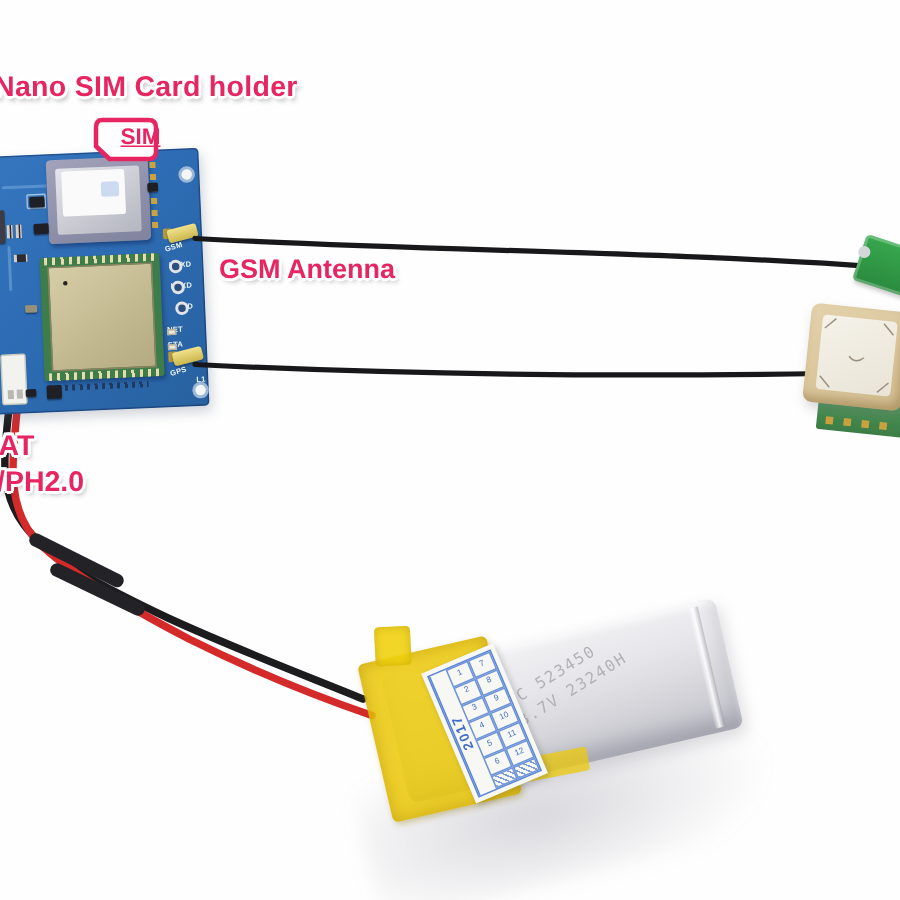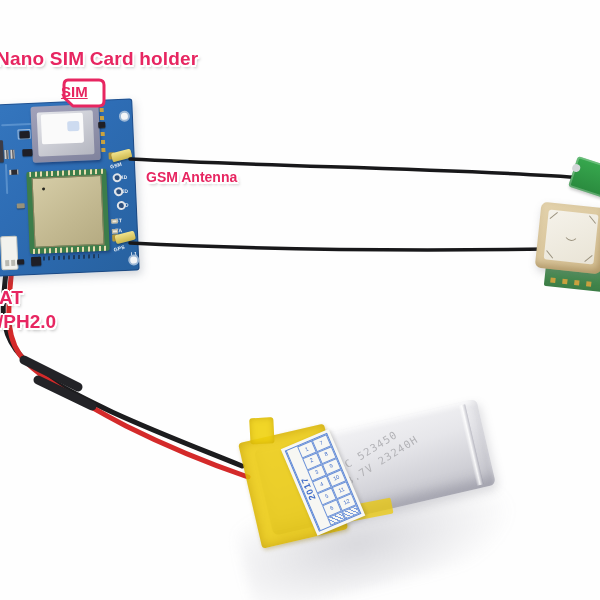--- a/index.html
+++ b/index.html
@@ -3,26 +3,26 @@
 <meta charset="utf-8">
 <style>
   html,body{margin:0;padding:0;background:#fff;}
   .scene{position:relative;width:600px;height:600px;background:#fefefe;overflow:hidden;
          font-family:"Liberation Sans",sans-serif;}
   
   .plabel{position:absolute;z-index:10;color:#e72661;font-weight:bold;white-space:nowrap;
     text-shadow:-1.5px -1.5px 0 #fff,1.5px -1.5px 0 #fff,-1.5px 1.5px 0 #fff,1.5px 1.5px 0 #fff,
       -2px 0 0 #fff,2px 0 0 #fff,0 -2px 0 #fff,0 2px 0 #fff,2px 3px 3px rgba(60,60,60,.35);}
   .lbl-title{left:-4px;top:48px;font-size:19px;letter-spacing:.2px;}
-  .lbl-gsm{left:146px;top:169px;font-size:14px;}
+  .lbl-gsm{left:146px;top:169px;font-size:18px;}
   .lbl-gps{left:146px;top:246px;font-size:18px;}
   .lbl-bat{left:-1px;top:287px;font-size:19px;}
   .lbl-ph{left:-2px;top:311px;font-size:19px;}
   .sim-badge{position:absolute;left:61px;top:78px;width:46px;height:30px;z-index:10;}
-  .sim-badge span{position:absolute;left:0;top:5px;width:46px;text-align:left;
+  .sim-badge span{position:absolute;left:0;top:5px;width:46px;text-align:right;
     font-size:15px;font-weight:bold;color:#e72661;text-decoration:underline;}
   
   .board{position:absolute;left:-30px;top:102px;width:166px;height:172px;z-index:6;
     background:linear-gradient(135deg,#3678c0 0%,#2e6db5 45%,#27619f 100%);
     border-radius:3px;transform:rotate(-2.5deg);
     box-shadow:inset 0 0 0 1px rgba(10,20,60,.35),2px 4px 8px rgba(80,90,110,.25);}
   .board *{position:absolute;box-sizing:border-box;}
   .trace{background:rgba(120,170,220,.55);border-radius:1px;}
   .sim-frame{left:64px;top:4px;width:68px;height:56px;border-radius:3px;
     background:linear-gradient(160deg,#a2a2ba,#80839d);box-shadow:1px 2px 3px rgba(0,0,40,.35);}

